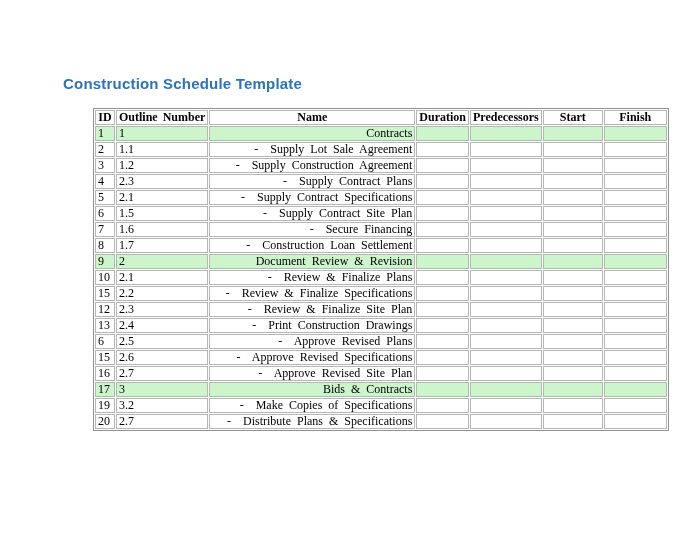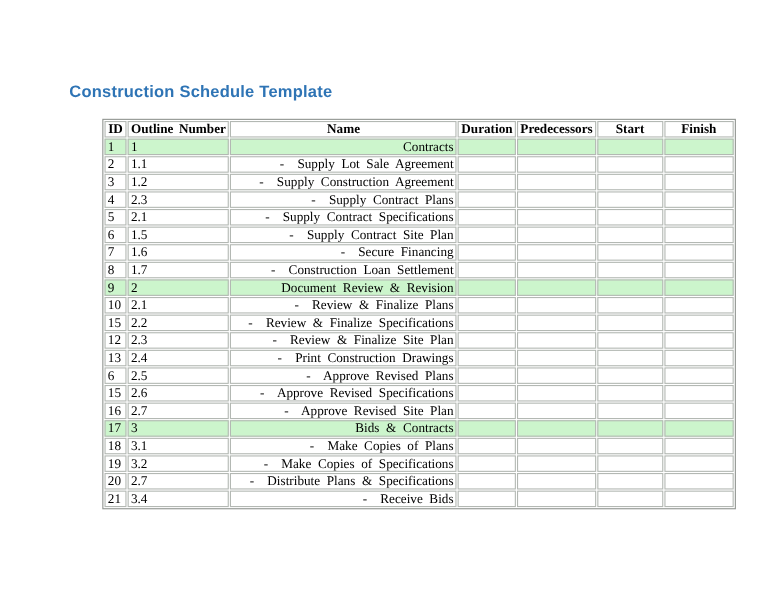--- a/index.html
+++ b/index.html
@@ -228,50 +228,32 @@
           <tr class="section">
             <td class="c-id">17</td>
             <td class="c-outline">3</td>
             <td class="c-name">Bids &amp; Contracts</td>
             <td class="c-duration"></td>
             <td class="c-predecessors"></td>
             <td class="c-start"></td>
             <td class="c-finish"></td>
           </tr>
           <tr>
-            <td class="c-id">18</td>
-            <td class="c-outline">3.1</td>
-            <td class="c-name task">-&nbsp; Make Copies of Plans</td>
-            <td class="c-duration"></td>
-            <td class="c-predecessors"></td>
-            <td class="c-start"></td>
-            <td class="c-finish"></td>
-          </tr>
-          <tr>
             <td class="c-id">19</td>
             <td class="c-outline">3.2</td>
             <td class="c-name task">-&nbsp; Make Copies of Specifications</td>
             <td class="c-duration"></td>
             <td class="c-predecessors"></td>
             <td class="c-start"></td>
             <td class="c-finish"></td>
           </tr>
           <tr>
             <td class="c-id">20</td>
             <td class="c-outline">2.7</td>
             <td class="c-name task">-&nbsp; Distribute Plans &amp; Specifications</td>
-            <td class="c-duration"></td>
-            <td class="c-predecessors"></td>
-            <td class="c-start"></td>
-            <td class="c-finish"></td>
-          </tr>
-          <tr>
-            <td class="c-id">21</td>
-            <td class="c-outline">3.4</td>
-            <td class="c-name task">-&nbsp; Receive Bids</td>
             <td class="c-duration"></td>
             <td class="c-predecessors"></td>
             <td class="c-start"></td>
             <td class="c-finish"></td>
           </tr>
         </tbody>
     </table>
   </div>
 </div>
 

